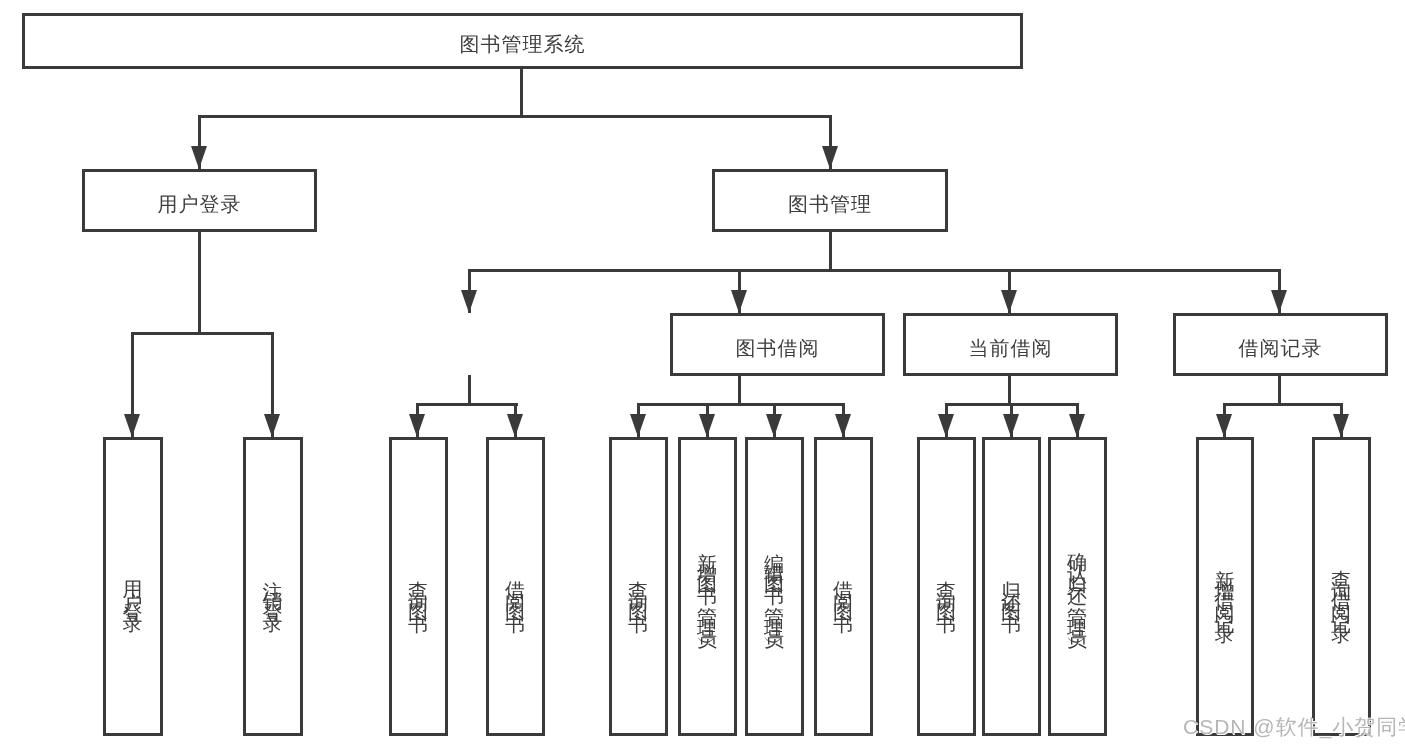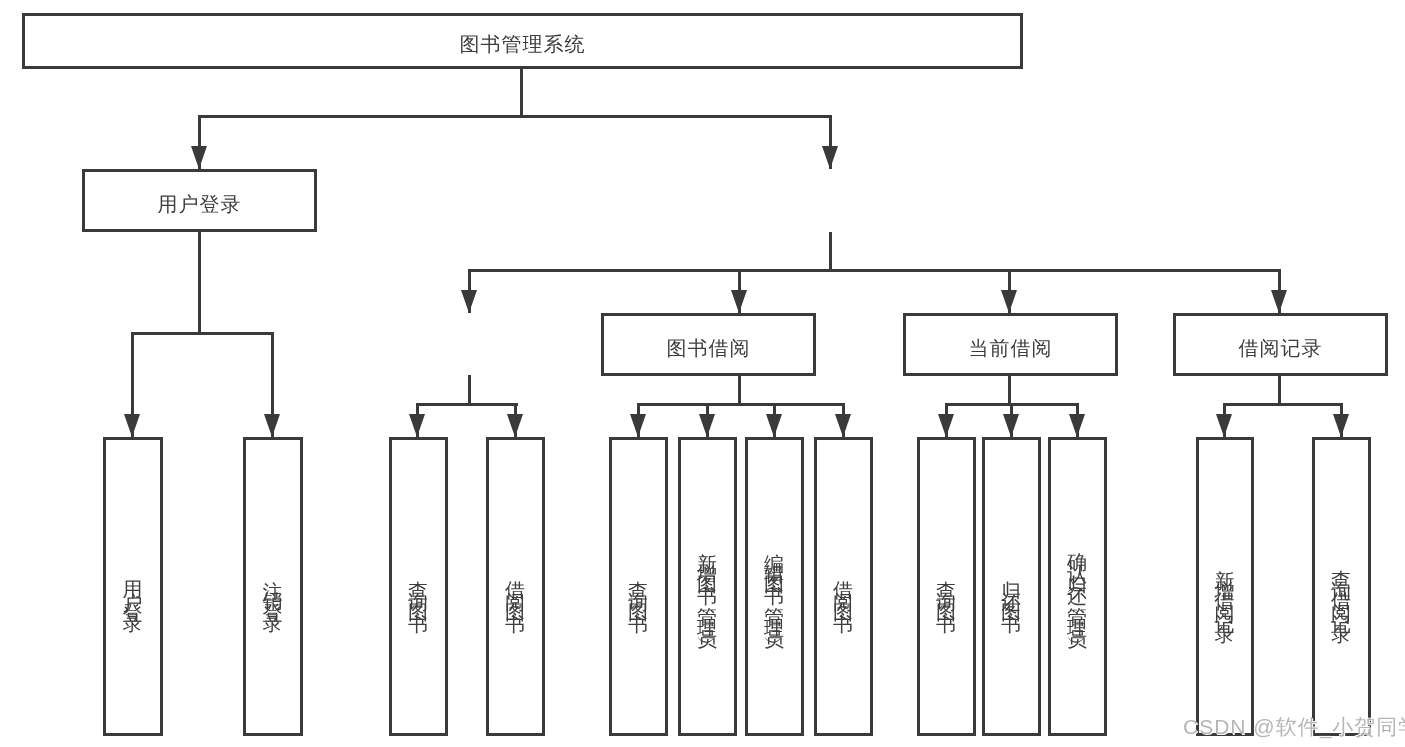--- a/index.html
+++ b/index.html
@@ -125,22 +125,25 @@
   <div class="arrow" style="left:1216px;top:414px"></div>
   <div class="arrow" style="left:1333px;top:414px"></div>
 
   <div class="box" style="left:22px;top:13px;width:1001px;height:56px">
     <span class="hlabel">图书管理系统</span>
   </div>
 
   <div class="box" style="left:82px;top:169px;width:235px;height:63px">
     <span class="hlabel">用户登录</span>
   </div>
+  <div class="box" style="left:712px;top:169px;width:236px;height:63px">
+    <span class="hlabel">图书管理</span>
+  </div>
 
-  <div class="box" style="left:601px;top:313px;width:215px;height:63px">
+  <div class="box" style="left:670px;top:313px;width:215px;height:63px">
     <span class="hlabel">图书借阅</span>
   </div>
   <div class="box" style="left:903px;top:313px;width:215px;height:63px">
     <span class="hlabel">当前借阅</span>
   </div>
   <div class="box" style="left:1173px;top:313px;width:215px;height:63px">
     <span class="hlabel">借阅记录</span>
   </div>
 
   <div class="box" style="left:103px;top:437px;width:60px;height:299px">

